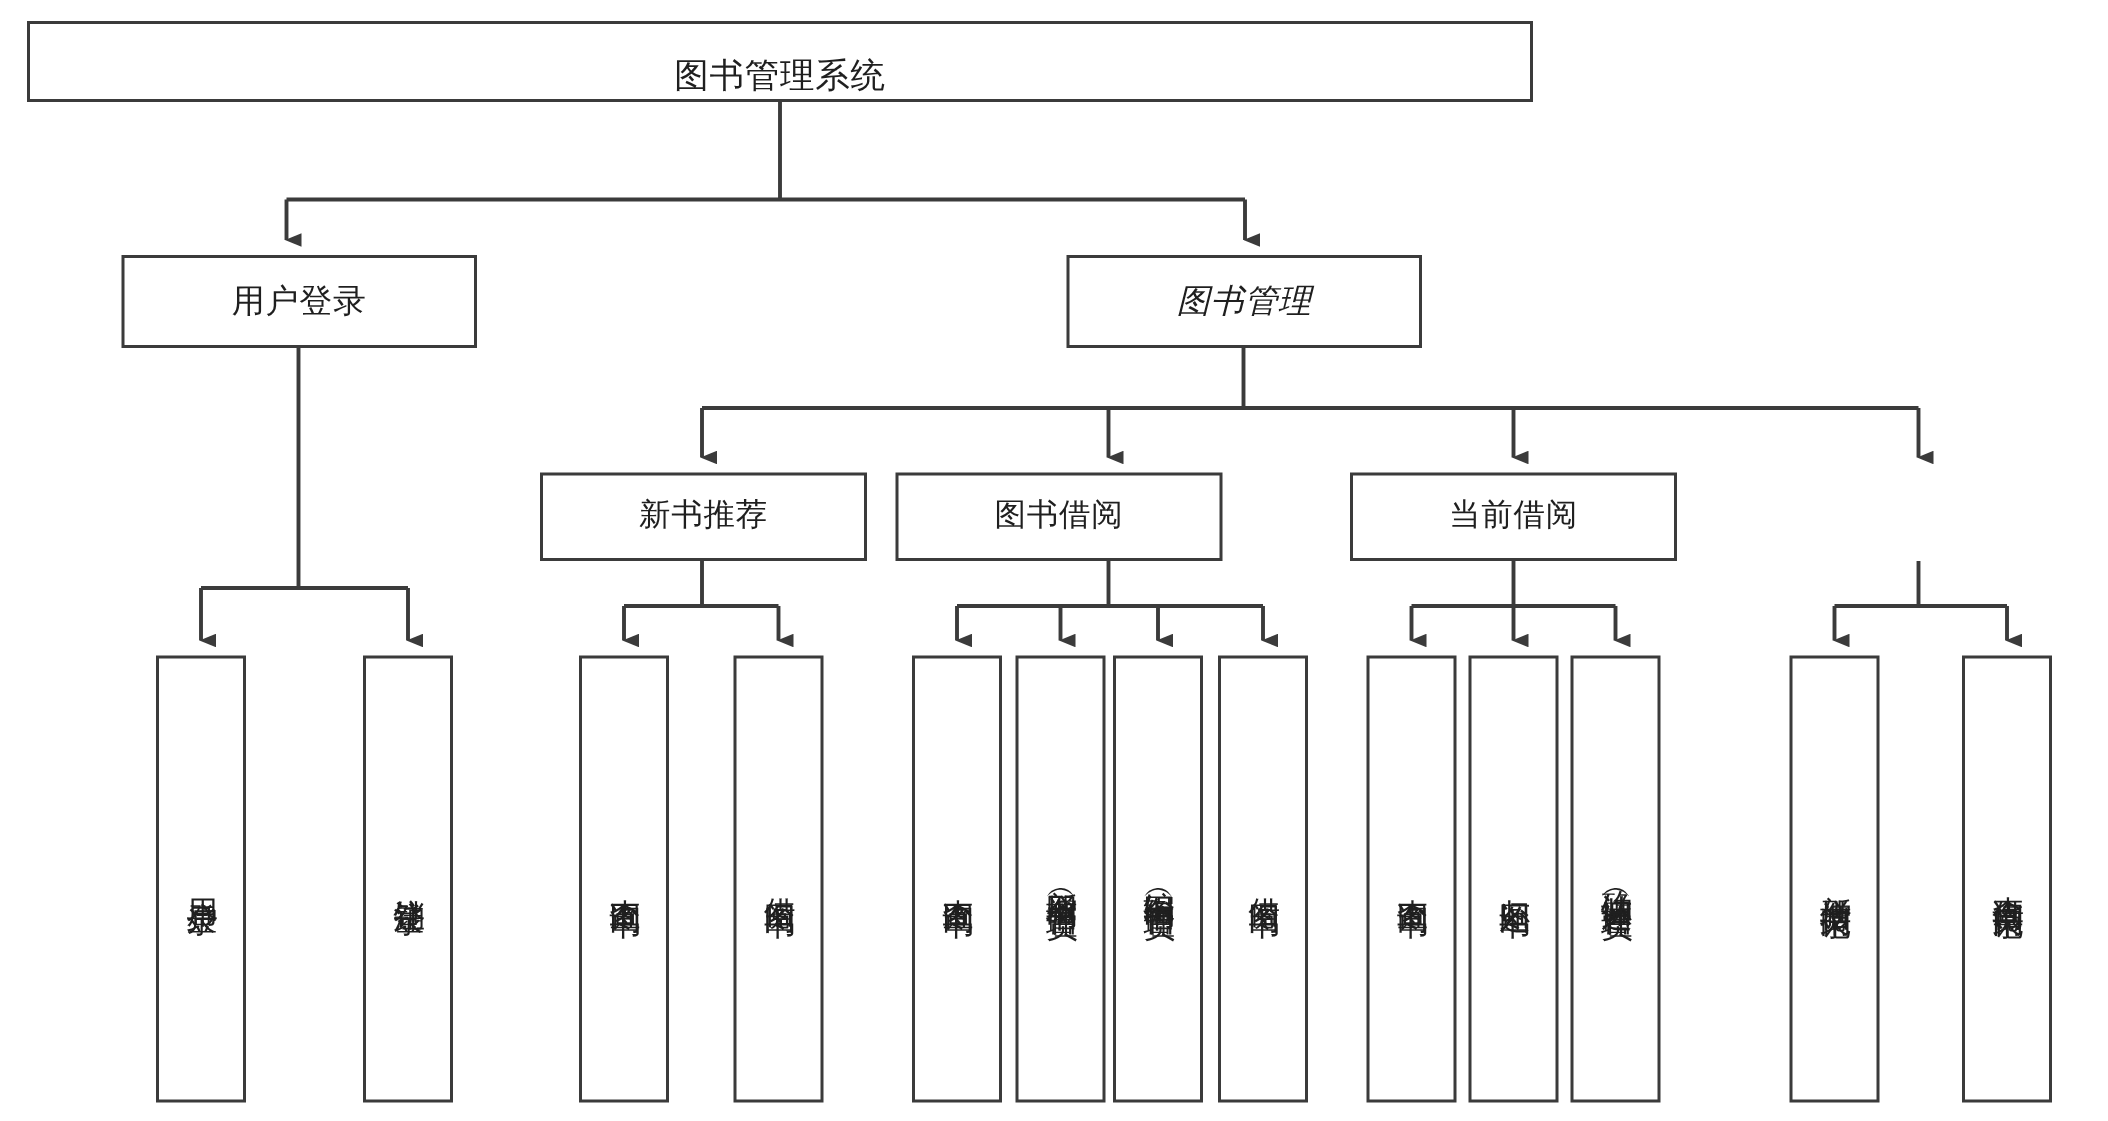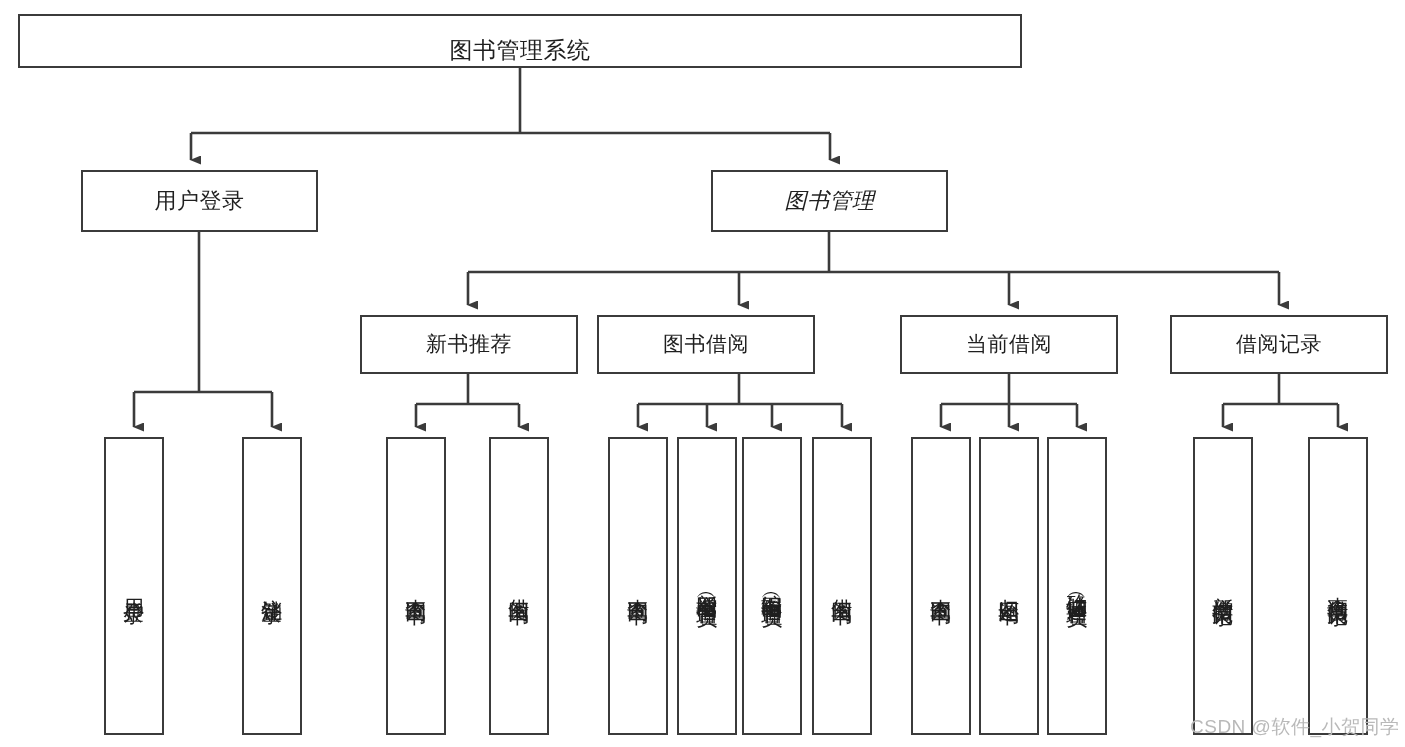--- a/index.html
+++ b/index.html
@@ -144,23 +144,20 @@
 
   <div class="node level3" style="left:360px; top:315px; width:218px; height:59px;">
     <span class="node-label">新书推荐</span>
   </div>
   <div class="node level3" style="left:597px; top:315px; width:218px; height:59px;">
     <span class="node-label">图书借阅</span>
   </div>
   <div class="node level3" style="left:900px; top:315px; width:218px; height:59px;">
     <span class="node-label">当前借阅</span>
   </div>
-  <div class="node level3" style="left:1170px; top:315px; width:218px; height:59px;">
-    <span class="node-label">借阅记录</span>
-  </div>
 
   <div class="node leaf" style="left:104px; top:437px; width:60px; height:298px;">
     <span class="node-label">用户登录</span>
   </div>
   <div class="node leaf" style="left:242px; top:437px; width:60px; height:298px;">
     <span class="node-label">注销登录</span>
   </div>
 
   <div class="node leaf" style="left:386px; top:437px; width:60px; height:298px;">
     <span class="node-label">查询图书</span>
@@ -192,15 +189,14 @@
     <span class="node-label">确认归还（管理员）</span>
   </div>
 
   <div class="node leaf" style="left:1193px; top:437px; width:60px; height:298px;">
     <span class="node-label">新增借阅记录</span>
   </div>
   <div class="node leaf" style="left:1308px; top:437px; width:60px; height:298px;">
     <span class="node-label">查询借阅记录</span>
   </div>
 
-  <div class="watermark" style="left:1190px; top:714px;">CSDN @软件_小贺同学</div>
 
 </div>
 
 </body></html>

